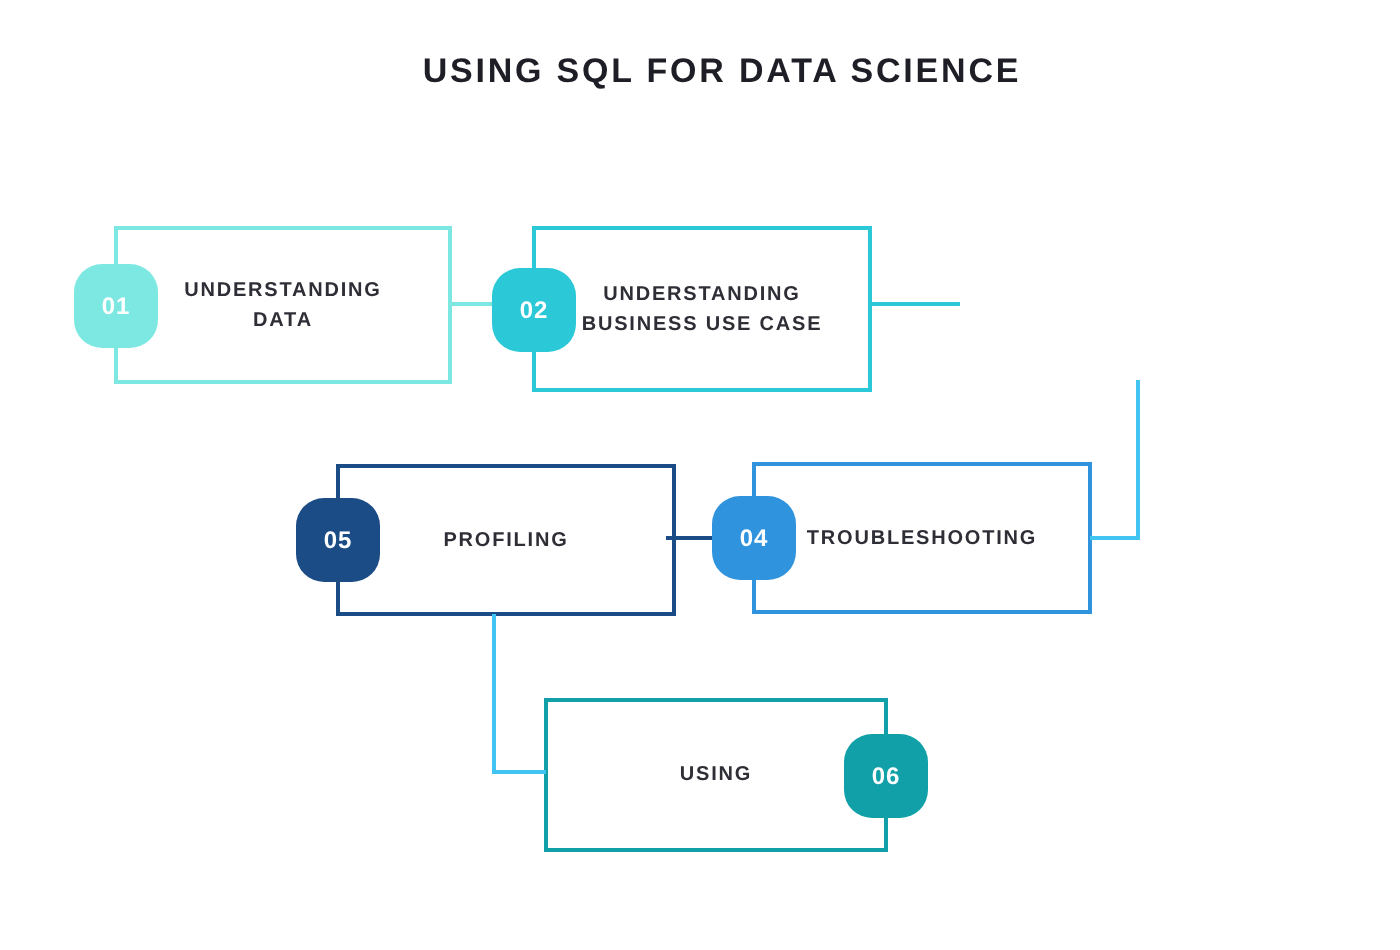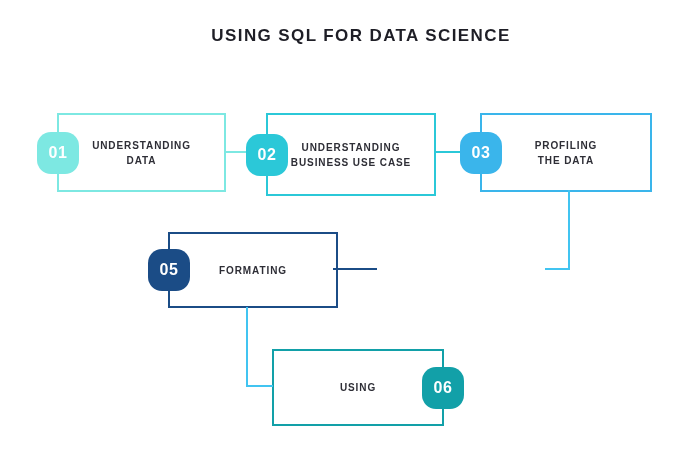--- a/index.html
+++ b/index.html
@@ -26,21 +26,21 @@
     text-align:center;white-space:pre-line;
     font-size:10px;font-weight:bold;letter-spacing:0.9px;
     line-height:15px;color:#2e2e36;
   }
   .badge{
     position:absolute;width:42px;height:42px;
     top:50%;margin-top:-21px;
     background:var(--c,#999);
     border-radius:14px;
     display:flex;align-items:center;justify-content:center;
-    color:#ffffff;font-size:16px;font-weight:bold;letter-spacing:0.5px;
+    color:#ffffff;font-size:12px;font-weight:bold;letter-spacing:0.5px;
     z-index:3;
   }
   .badge.left{left:-22px;}
   .badge.right{right:-22px;}
   .connector{position:absolute;z-index:1;}
 </style>
 </head>
 <body>
 
 <div class="canvas">
@@ -60,30 +60,29 @@
     <span class="label">UNDERSTANDING
 DATA</span>
   </div>
 
   <div class="step" style="left: 266px; top: 113px; width: 170px; height: 83px; --c: #2bc8d8;">
     <span class="badge left">02</span>
     <span class="label">UNDERSTANDING
 BUSINESS USE CASE</span>
   </div>
 
-  <div class="step" style="left: 480px; top: 113px; width: 172px; height: 79px; --c: #3ab5eb;">
-    <span class="badge left">03</span>
-    <span class="label">PROFILING
-THE DATA</span>
+
+  <div class="step" style="left: 376px; top: 231px; width: 170px; height: 76px; --c: #3093dd;">
+    <span class="badge left">04</span>
+    <span class="label">TROUBLESHOOTING</span>
   </div>
-
 
   <div class="step" style="left: 168px; top: 232px; width: 170px; height: 76px; --c: #1b4c86;">
     <span class="badge left">05</span>
-    <span class="label">FORMATING</span>
+    <span class="label">PROFILING</span>
   </div>
 
   <div class="step" style="left: 272px; top: 349px; width: 172px; height: 77px; --c: #12a0a8;">
     <span class="badge right">06</span>
     <span class="label">USING</span>
   </div>
 
 </div>
 
 </body></html>

